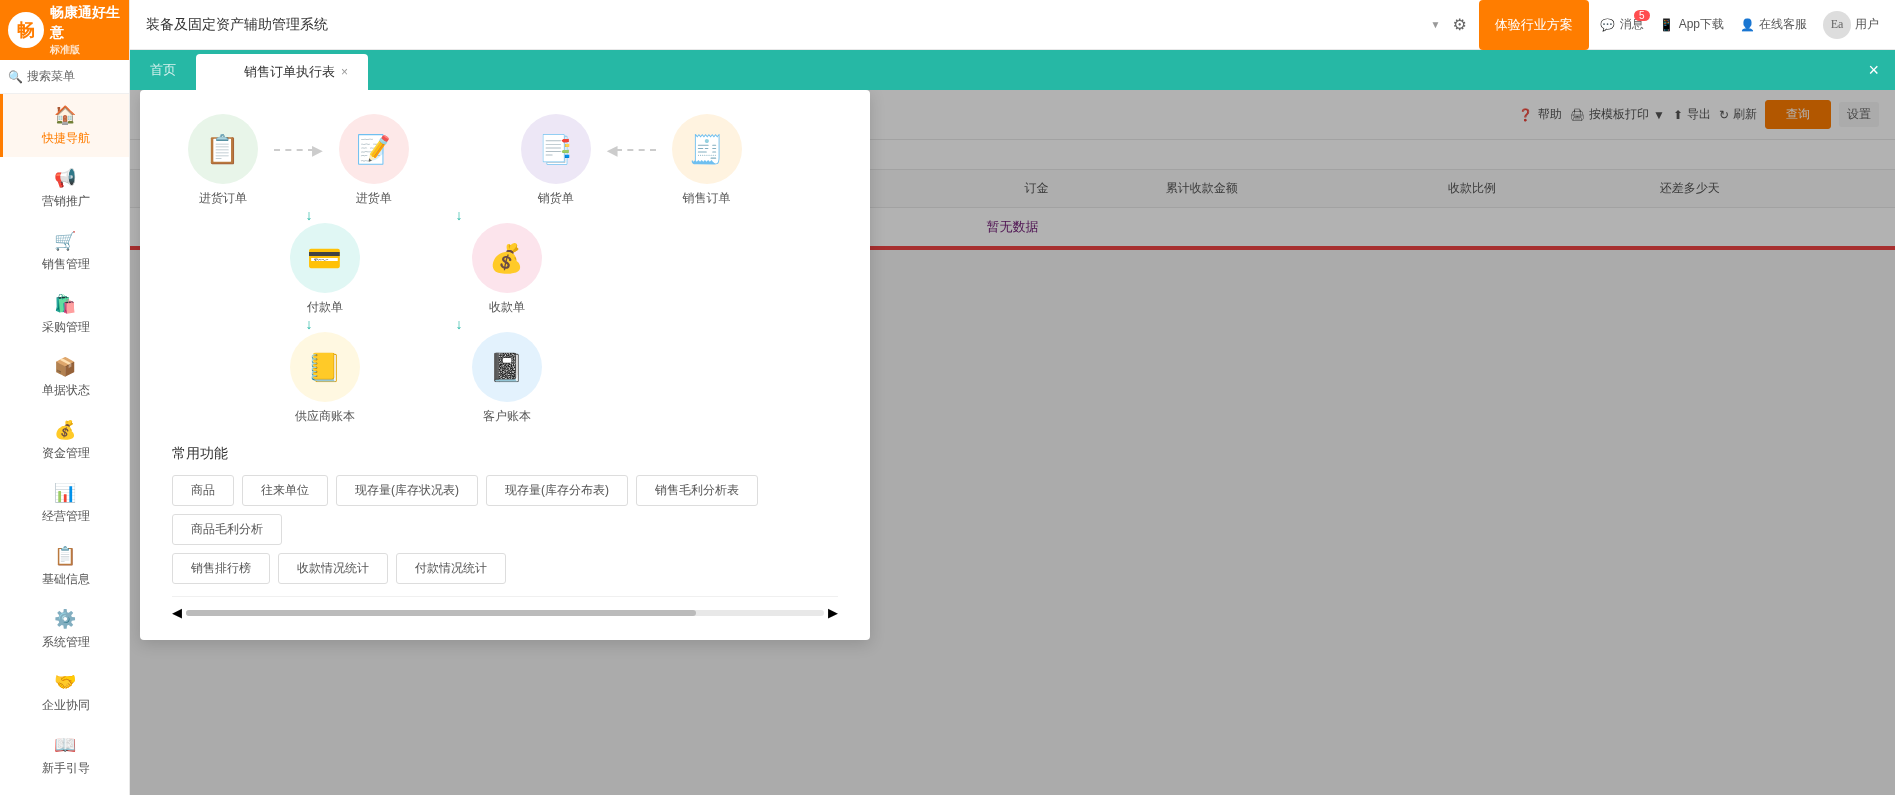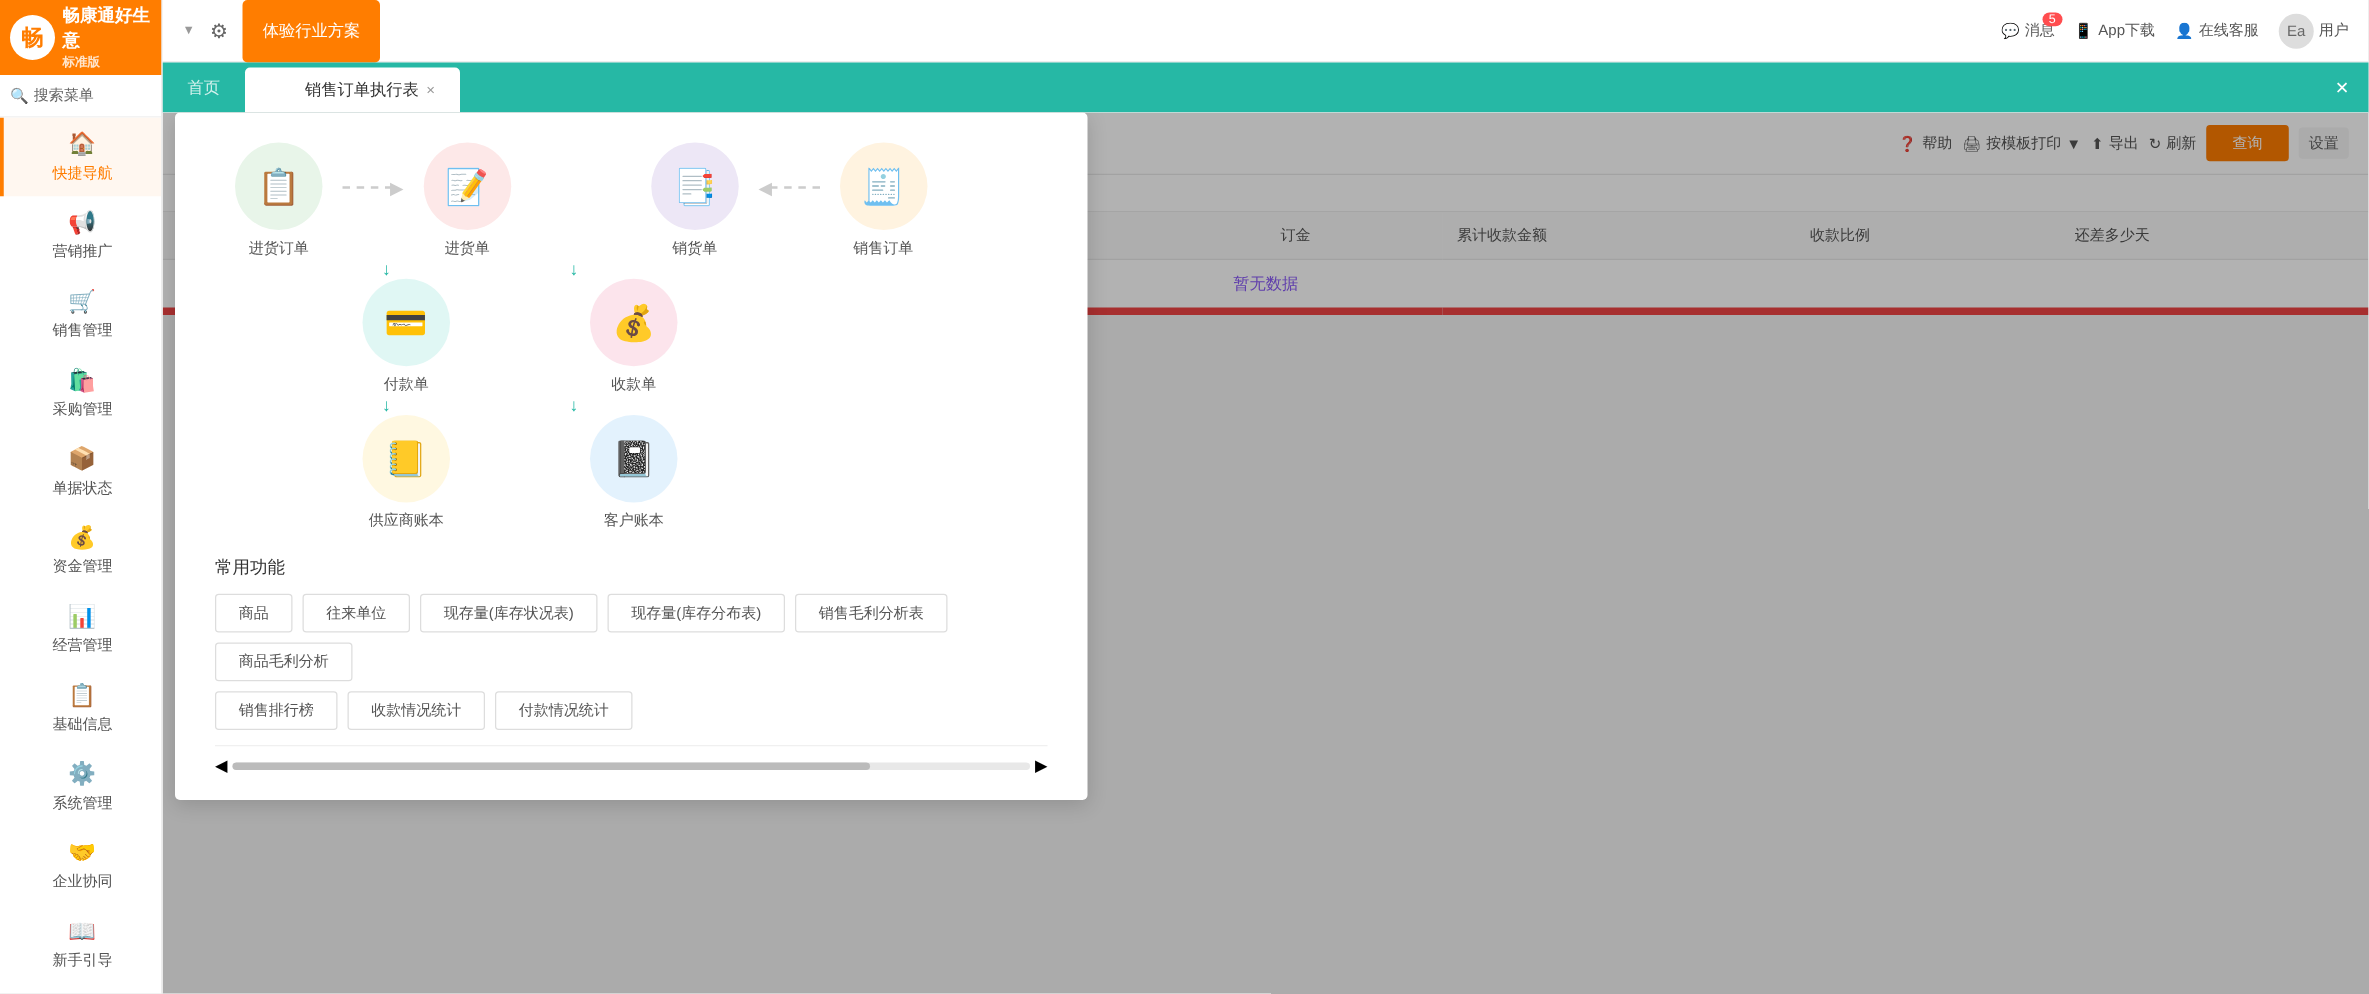--- a/index.html
+++ b/index.html
@@ -23,21 +23,21 @@
 
     
     .topbar { background: white; height: 50px; display: flex; align-items: center; padding: 0 16px; border-bottom: 1px solid #e8e8e8; gap: 12px; }
     .topbar-title { font-size: 14px; color: #333; font-weight: 500; flex: 1; }
     .topbar-dropdown-arrow { color: #999; font-size: 10px; }
     .topbar-gear { color: #666; font-size: 16px; cursor: pointer; }
     .topbar-trial-btn { background: #ff7d00; color: white; border: none; padding: 16px 16px; border-radius: 4px; font-size: 13px; cursor: pointer; white-space: nowrap; }
     .topbar-right { display: flex; align-items: center; gap: 16px; margin-left: auto; }
     .topbar-right-item { display: flex; align-items: center; gap: 4px; color: #555; font-size: 12px; cursor: pointer; position: relative; }
     .badge { background: #ff4d4f; color: white; border-radius: 10px; font-size: 10px; padding: 0 4px; position: absolute; top: -6px; right: -6px; min-width: 16px; text-align: center; }
-    .user-avatar { width: 28px; height: 28px; background: #ddd; border-radius: 50%; display: flex; align-items: center; justify-content: center; font-size: 12px; color: #666; }
+    .user-avatar { width: 28px; height: 28px; background: #ddd; border-radius: 50%; display: flex; align-items: center; justify-content: center; font-size: 12px; color: #666; font-family: Liberation Serif, serif; }
 
     
     .tabbar { background: #26b8a5; height: 40px; display: flex; align-items: center; padding: 0 0; }
     .tab { padding: 0 20px; height: 100%; display: flex; align-items: center; font-size: 13px; cursor: pointer; color: rgba(255,255,255,0.8); gap: 6px; }
     .tab.active { background: white; color: #333; border-radius: 4px 4px 0 0; margin-top: 4px; height: calc(100% - 4px); padding-left: 48px; }
     .tab-close { font-size: 12px; color: #999; }
     .tabbar-close-btn { margin-left: auto; color: white; padding: 0 16px; font-size: 18px; cursor: pointer; }
 
     
     .page-content { flex: 1; background: #f5f5f5; position: relative; overflow: hidden; }
@@ -48,21 +48,21 @@
     .filter-btn { display: flex; align-items: center; gap: 4px; font-size: 12px; color: #555; cursor: pointer; padding: 4px 8px; border: 1px solid #ddd; border-radius: 3px; background: white; }
     .filter-btn.primary { background: #ff7d00; color: white; border-color: #ff7d00; padding: 5px 20px; }
     .filter-btn.secondary { background: #f5f5f5; color: #666; border: none; font-size: 12px; }
     .date-input { border: 1px solid #ddd; border-radius: 3px; padding: 4px 8px; font-size: 12px; color: #999; display: flex; align-items: center; gap: 6px; width: 130px; }
     .status-select { border: 1px solid #ddd; border-radius: 3px; padding: 4px 8px; font-size: 12px; color: #555; display: flex; align-items: center; justify-content: space-between; width: 200px; }
 
     
     .table-container { background: white; margin: 0; overflow: auto; }
     .table { width: 100%; border-collapse: collapse; font-size: 12px; }
     .table th { background: #fafafa; padding: 10px 12px; text-align: left; color: #555; font-weight: 500; border-bottom: 1px solid #e8e8e8; white-space: nowrap; }
-    .table td { padding: 10px 12px; border-bottom: 6px solid #ef4444; color: #8b5cf6; white-space: nowrap; }
+    .table td { padding: 10px 12px; border-bottom: 4px solid #ef4444; color: #701a75; white-space: nowrap; }
     .no-data { text-align: center; padding: 40px; color: #999; font-size: 13px; }
 
     
     .overlay { position: absolute; top: 0; left: 0; width: 100%; height: 100%; background: rgba(0,0,0,0.3); z-index: 100; display: flex; justify-content: flex-start; align-items: flex-start; padding-top: 0; }
 
     
     .quicknav-popup { background: white; border-radius: 4px; width: 730px; margin-left: 10px; margin-top: 0; padding: 24px 32px 20px; position: relative; box-shadow: 0 4px 16px rgba(0,0,0,0.15); max-height: 580px; overflow-y: auto; }
     .flow-node { display: flex; flex-direction: column; align-items: center; gap: 6px; margin: 0 16px; }
     .flow-circle { width: 70px; height: 70px; border-radius: 50%; display: flex; align-items: center; justify-content: center; font-size: 26px; }
     .flow-label { font-size: 12px; color: #555; text-align: center; }
@@ -140,20 +140,21 @@
       <div class="sidebar-item">
         <span class="sidebar-item-icon">📖</span>
         <span>新手引导</span>
       </div>
     </div>
   </div>
 
   <div class="main">
 
     <div class="topbar">
+      <span class="topbar-title">装备及固定资产辅助管理系统</span>
       <span class="topbar-dropdown-arrow">▼</span>
       <span class="topbar-gear">⚙</span>
       <button class="topbar-trial-btn">体验行业方案</button>
       <div class="topbar-right">
         <div class="topbar-right-item">
           <span>💬</span>
           <span>消息</span>
           <span class="badge">5</span>
         </div>
         <div class="topbar-right-item">

